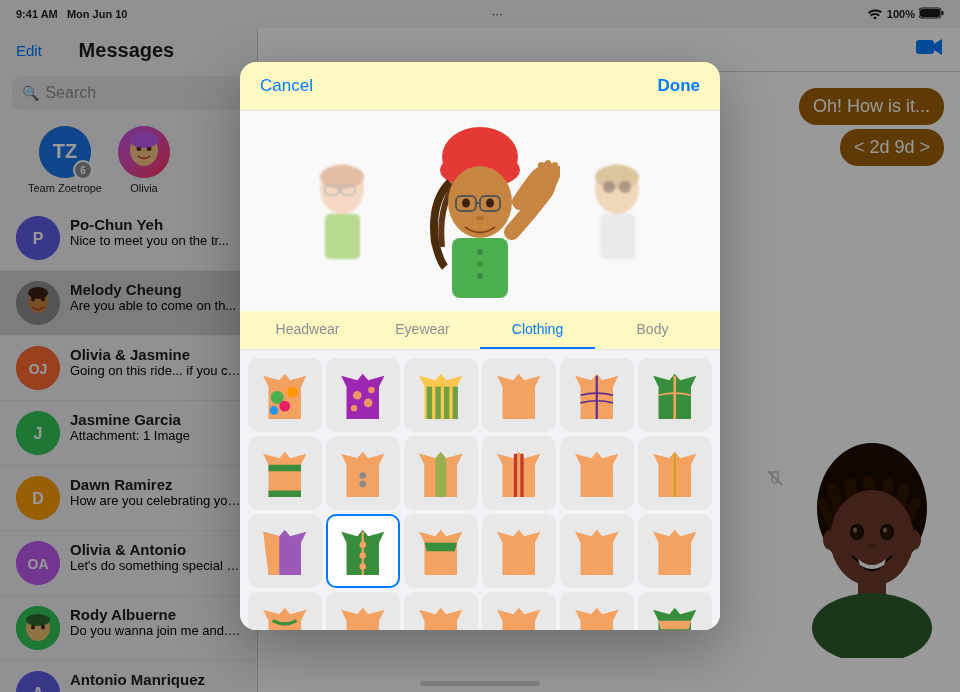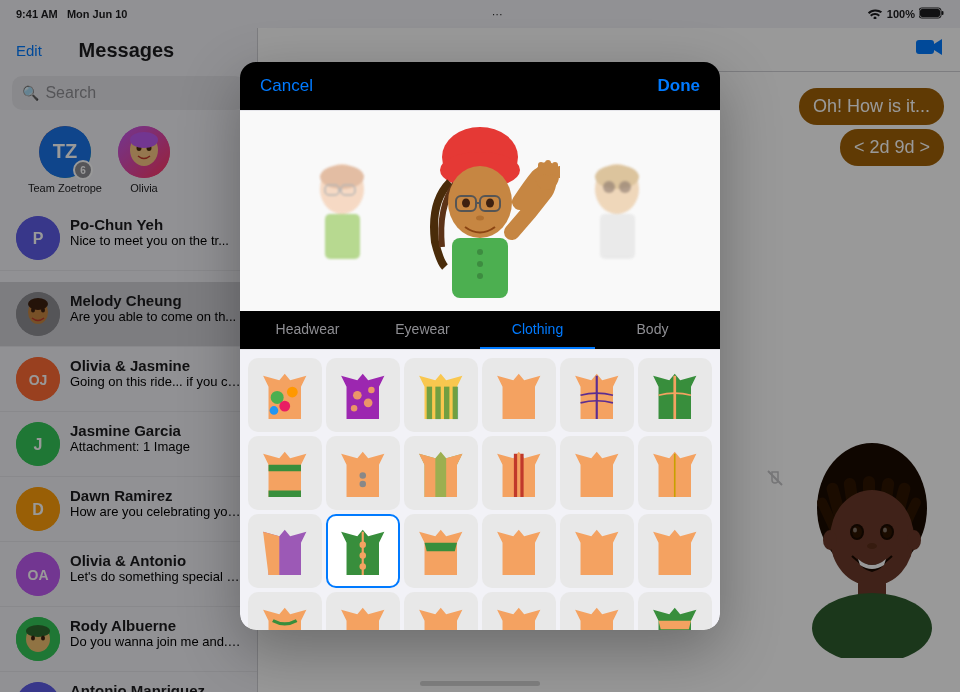--- a/index.html
+++ b/index.html
@@ -138,21 +138,20 @@
     .conversation-item {
       display: flex;
       align-items: flex-start;
       padding: 10px 16px;
       gap: 10px;
       border-bottom: 0.5px solid #e5e5ea;
       cursor: pointer;
     }
     .conversation-item.active {
       background: #d1d1d6;
-      margin-top: 11px;
     }
     .conv-avatar {
       width: 44px;
       height: 44px;
       border-radius: 50%;
       flex-shrink: 0;
       display: flex;
       align-items: center;
       justify-content: center;
       font-size: 18px;
@@ -223,21 +222,21 @@
     .modal-overlay {
       position: absolute;
       top: 0; left: 0; right: 0; bottom: 0;
       background: rgba(0,0,0,0.4);
       z-index: 200;
       display: flex;
       align-items: center;
       justify-content: center;
     }
     .modal {
-      background: #000000;
+      background: #fef9c3;
       border-radius: 16px;
       width: 480px;
       max-height: 640px;
       overflow: hidden;
       box-shadow: 0 20px 60px rgba(0,0,0,0.3);
     }
     .modal-header {
       display: flex;
       align-items: center;
       justify-content: space-between;

